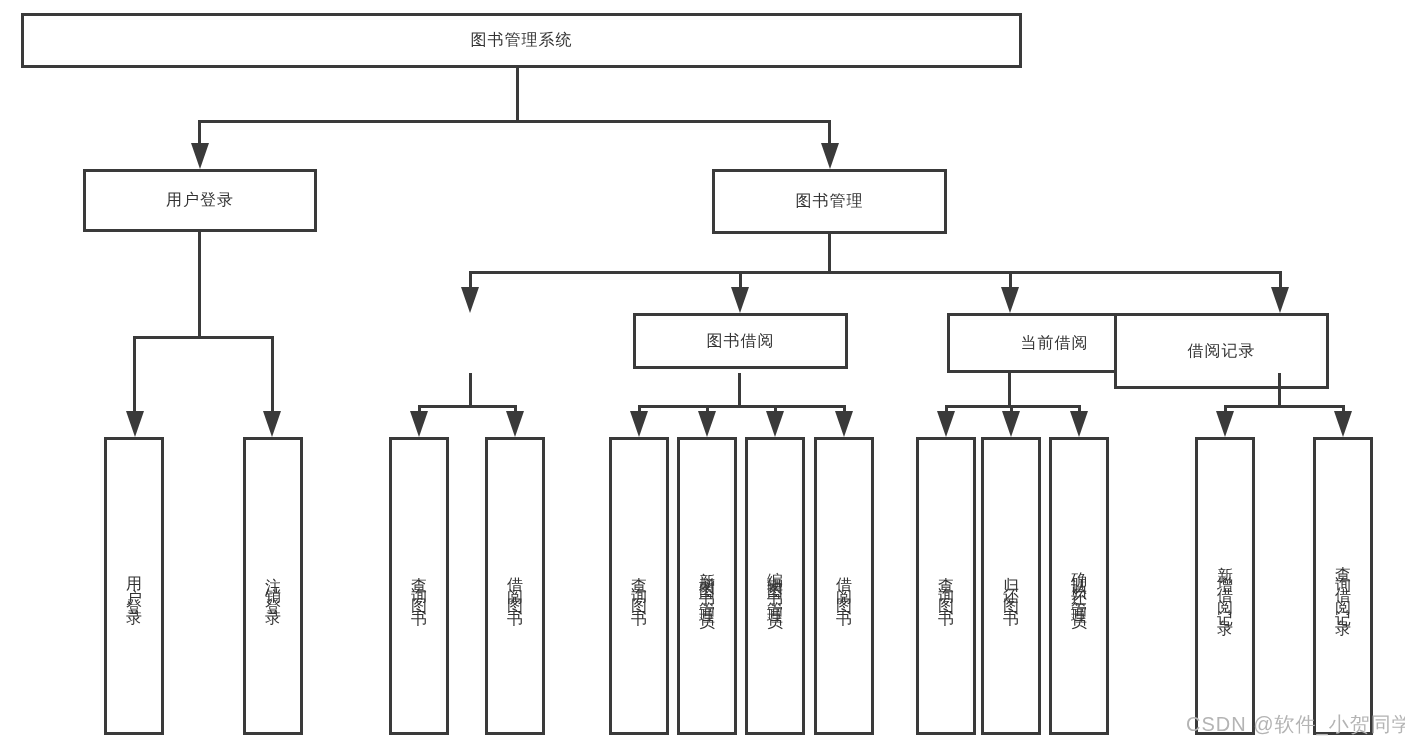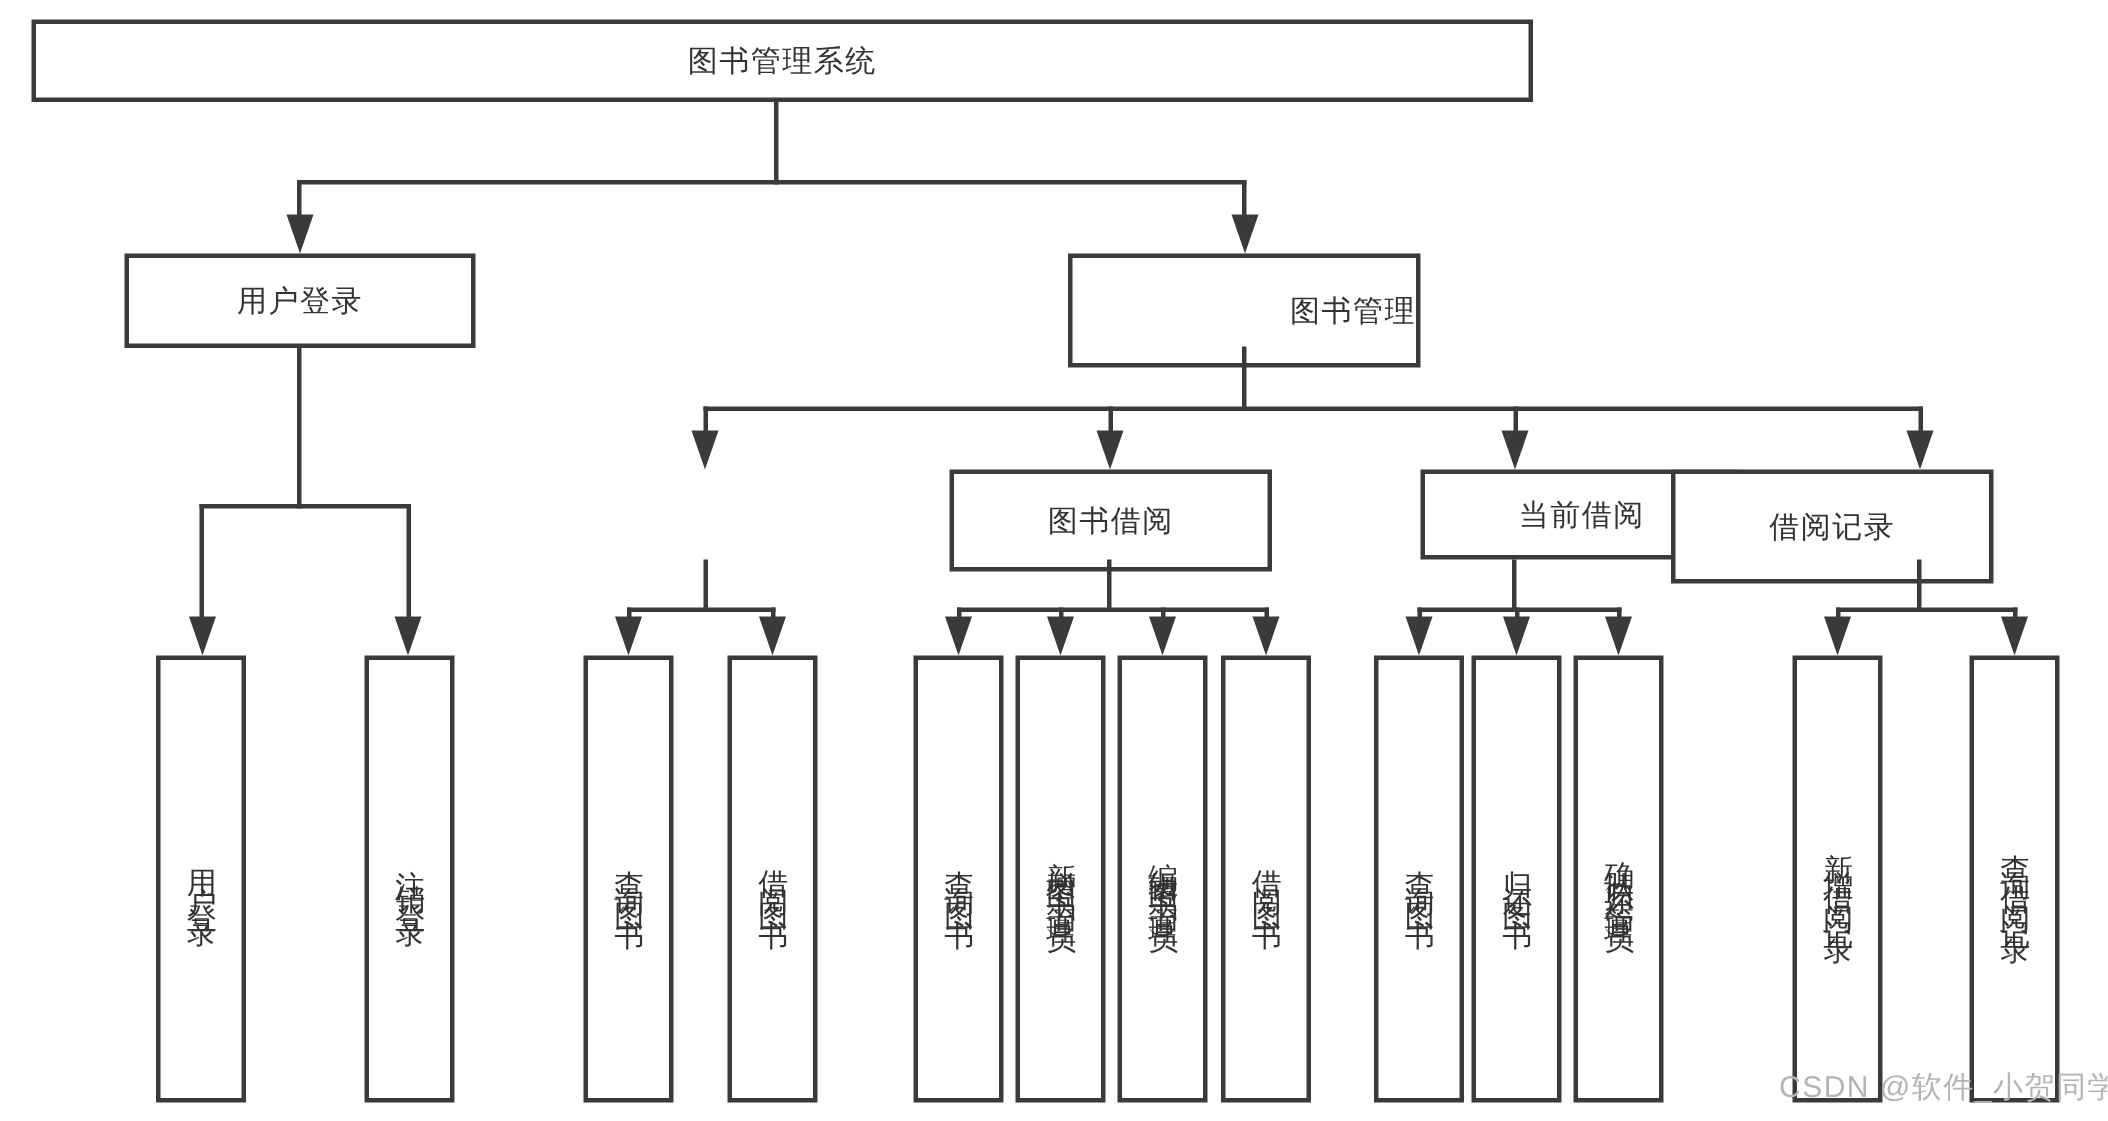--- a/index.html
+++ b/index.html
@@ -1,20 +1,20 @@
 <!DOCTYPE html>
 <html><head>
 <meta charset="utf-8">
 <style>
   html,body{margin:0;padding:0;background:#fff;}
   .canvas{position:relative;width:1405px;height:747px;background:#ffffff;
           font-family:"Liberation Sans",sans-serif;overflow:hidden;}
   .node{position:absolute;box-sizing:border-box;background:#fff;border:3px solid #3a3a3a;
         display:flex;align-items:center;justify-content:center;
-        color:#333333;font-size:20px;letter-spacing:1px;white-space:nowrap;}
+        color:#333333;font-size:16px;letter-spacing:1px;white-space:nowrap;}
   .vnode span{writing-mode:vertical-rl;letter-spacing:11px;line-height:1;white-space:normal;}
   .vnode.long span{letter-spacing:6px;}
   .vline{position:absolute;width:3px;background:#3a3a3a;}
   .hline{position:absolute;height:3px;background:#3a3a3a;}
   .arr{position:absolute;width:0;height:0;
        border-left:9px solid transparent;border-right:9px solid transparent;
        border-top:26px solid #3a3a3a;}
   .watermark{position:absolute;left:1186px;top:711px;color:#b4b4b4;font-size:20px;
              letter-spacing:1px;z-index:9;white-space:nowrap;}
 </style>
@@ -30,21 +30,21 @@
   <div class="vline" style="left:516px;top:68px;height:55px;"></div>
   <div class="hline" style="left:198px;top:120px;width:633px;"></div>
   <div class="vline" style="left:198px;top:120px;height:25px;"></div>
   <div class="arr" style="left:191px;top:143px;"></div>
   <div class="vline" style="left:828px;top:120px;height:25px;"></div>
   <div class="arr" style="left:821px;top:143px;"></div>
 
   <div class="node" style="left:83px;top:169px;width:234px;height:63px;">
     <span>用户登录</span>
   </div>
-  <div class="node" style="left:712px;top:169px;width:235px;height:76px;justify-content:flex-end;">
+  <div class="node" style="left:712px;top:169px;width:235px;height:65px;">
     <span>图书管理</span>
   </div>
 
   <div class="vline" style="left:198px;top:232px;height:107px;"></div>
   <div class="hline" style="left:133px;top:336px;width:141px;"></div>
   <div class="vline" style="left:133px;top:336px;height:76px;"></div>
   <div class="arr" style="left:126px;top:411px;"></div>
   <div class="vline" style="left:271px;top:336px;height:76px;"></div>
   <div class="arr" style="left:263px;top:411px;"></div>
 
@@ -52,21 +52,21 @@
   <div class="hline" style="left:469px;top:271px;width:813px;"></div>
   <div class="vline" style="left:469px;top:271px;height:18px;"></div>
   <div class="arr" style="left:461px;top:287px;"></div>
   <div class="vline" style="left:739px;top:271px;height:18px;"></div>
   <div class="arr" style="left:731px;top:287px;"></div>
   <div class="vline" style="left:1009px;top:271px;height:18px;"></div>
   <div class="arr" style="left:1001px;top:287px;"></div>
   <div class="vline" style="left:1279px;top:271px;height:18px;"></div>
   <div class="arr" style="left:1271px;top:287px;"></div>
 
-  <div class="node" style="left:633px;top:313px;width:215px;height:68px;">
+  <div class="node" style="left:633px;top:313px;width:215px;height:56px;">
     <span>图书借阅</span>
   </div>
   <div class="node" style="left:903px;top:313px;width:215px;height:60px;margin-left:44px;">
     <span>当前借阅</span>
   </div>
   <div class="node" style="left:1114px;top:313px;width:215px;height:76px;">
     <span>借阅记录</span>
   </div>
 
   <div class="vline" style="left:469px;top:373px;height:35px;"></div>

